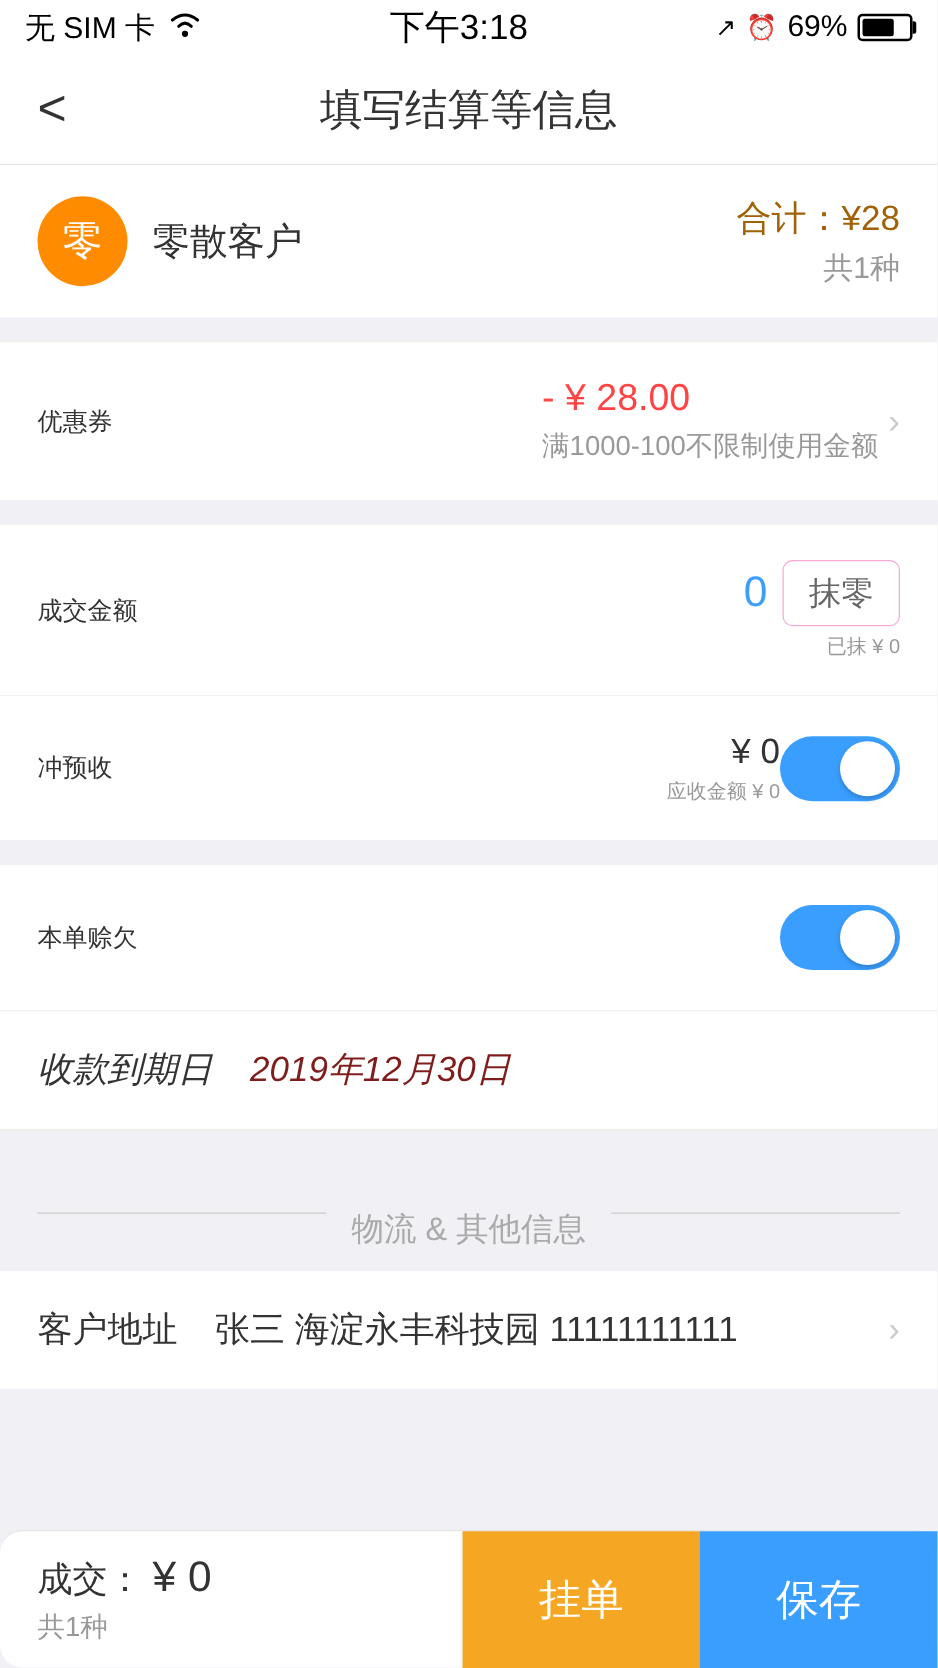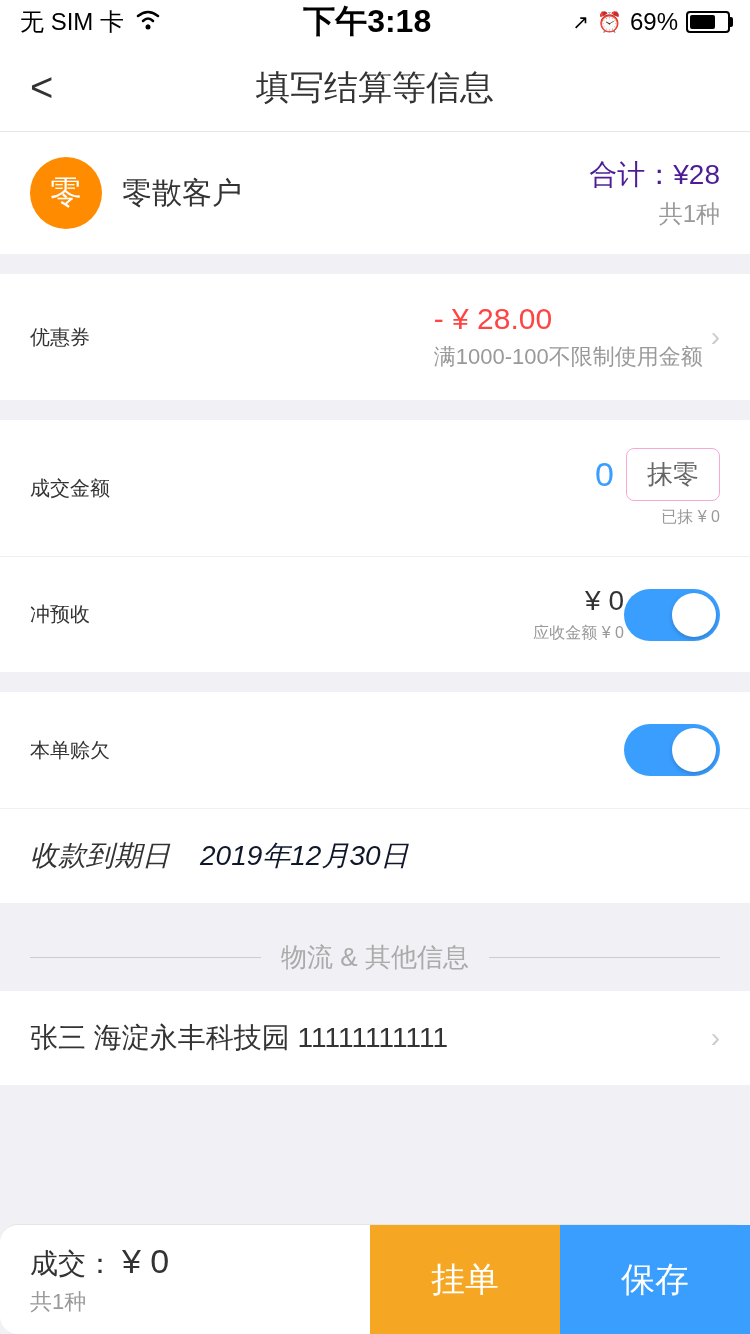--- a/index.html
+++ b/index.html
@@ -20,21 +20,21 @@
       height: 44px;
       background: #fff;
       display: flex;
       align-items: center;
       justify-content: space-between;
       padding: 0 20px;
       font-size: 24px;
       color: #000;
     }
     .status-left { display: flex; align-items: center; gap: 10px; }
-    .status-center { font-size: 32px; font-weight: 700; }
+    .status-center { font-size: 28px; font-weight: 400; }
     .status-right { display: flex; align-items: center; gap: 8px; font-size: 24px; }
     .battery-icon {
       width: 44px; height: 22px; border: 2px solid #000; border-radius: 4px; position: relative; display: inline-flex; align-items: center; padding: 2px;
     }
     .battery-icon::after { content: ''; width: 3px; height: 10px; background: #000; position: absolute; right: -5px; top: 50%; transform: translateY(-50%); border-radius: 0 2px 2px 0; }
     .battery-fill { width: 69%; height: 100%; background: #000; border-radius: 2px; }
 
     
     .nav-bar {
       width: 750px;
@@ -83,21 +83,21 @@
       margin-bottom: 20px;
     }
     .customer-left { display: flex; align-items: center; gap: 20px; }
     .avatar {
       width: 72px; height: 72px; border-radius: 50%; background: #ff8c00;
       display: flex; align-items: center; justify-content: center;
       color: #fff; font-size: 32px;
     }
     .customer-name { font-size: 30px; color: #333; }
     .customer-right { text-align: right; }
-    .total-amount { font-size: 28px; color: #4c1d95; }
+    .total-amount { font-size: 28px; color: #a16207; }
     .total-count { font-size: 24px; color: #999; margin-top: 4px; }
 
     
     .row-item {
       background: #fff;
       padding: 28px 30px;
       display: flex;
       align-items: center;
       justify-content: space-between;
       border-bottom: 1px solid #f0f0f0;
@@ -145,20 +145,21 @@
     .toggle-knob {
       width: 44px; height: 44px; border-radius: 50%;
       background: #fff;
       position: absolute;
       top: 4px; right: 4px;
       box-shadow: 0 2px 4px rgba(0,0,0,0.2);
     }
     .logistics-title {
       font-size: 26px;
       color: #aaa;
+      margin-top: 26px;
     }
     .logistics-title-line {
       display: flex;
       align-items: center;
       justify-content: center;
       gap: 20px;
       padding: 16px 30px;
       background: #f0f0f5;
     }
     .line-divider { flex: 1; height: 1px; background: #ccc; }
@@ -169,21 +170,21 @@
       padding: 28px 30px;
       font-size: 28px;
       color: #333;
       display: flex;
       align-items: center;
       gap: 30px;
       border-bottom: 1px solid #f0f0f0;
       font-style: italic;
     }
     .due-date-label { color: #333; }
-    .due-date-value { color: #0f172a; text-align: center; }
+    .due-date-value { color: #7f1d1d; text-align: center; }
 
     
     .address-row {
       background: #fff;
       padding: 28px 30px;
       display: flex;
       align-items: center;
       gap: 30px;
       position: relative;
     }
@@ -328,20 +329,21 @@
     </div>
   </div>
 
   <div class="logistics-title-line">
     <div class="line-divider"></div>
     <span class="logistics-title">物流 &amp; 其他信息</span>
     <div class="line-divider"></div>
   </div>
 
   <div class="address-row card">
+    <span class="address-label">客户地址</span>
     <span class="address-value">张三 海淀永丰科技园 11111111111</span>
     <span class="chevron-right" style="color:#ccc;">›</span>
   </div>
 
 </div>
 
 <div class="bottom-bar">
   <div class="bottom-summary">
     <div style="display:flex;align-items:baseline;gap:8px;">
       <span class="bottom-deal">成交：</span>

